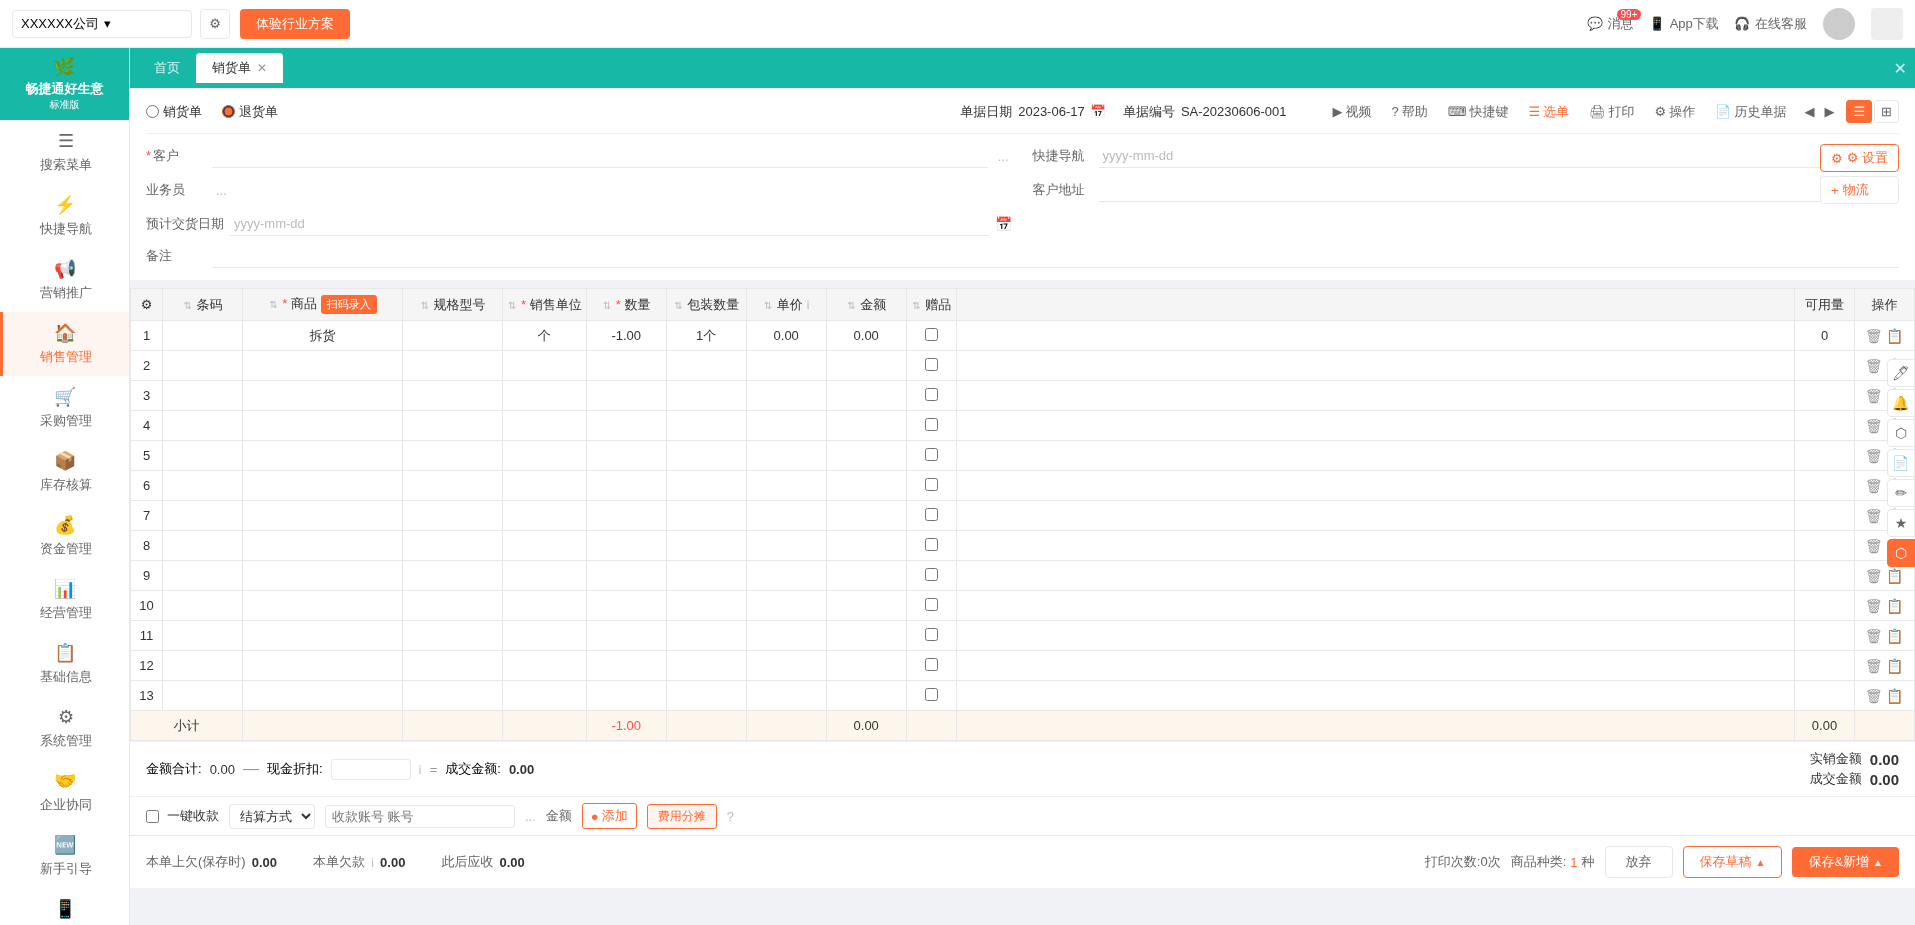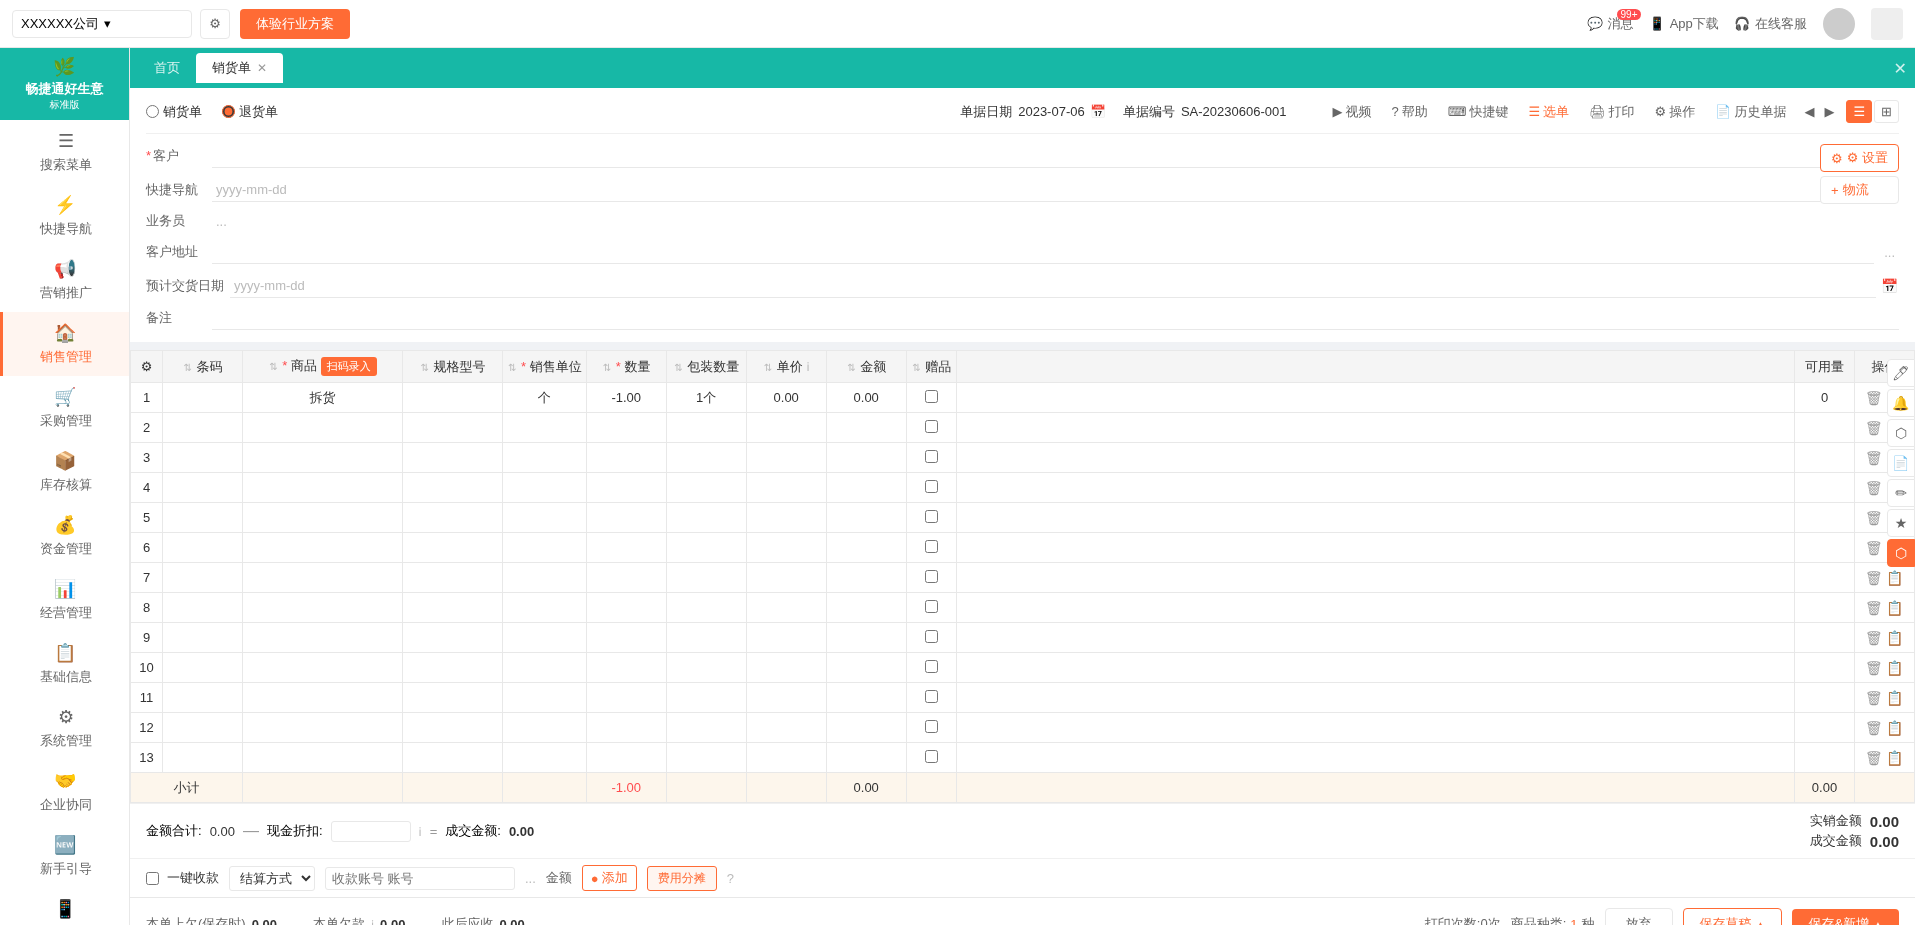--- a/index.html
+++ b/index.html
@@ -490,21 +490,21 @@
             <span>销货单</span>
           </label>
           <label class="radio-label">
             <input type="radio" name="doctype" value="return" checked="" style="">
             <span>退货单</span>
           </label>
 
           <div class="doc-info">
             <div class="doc-info-item">
               <span>单据日期</span>
-              <span style="color:#333;font-weight:500;">2023-07-06</span>
+              <span style="color:#333;font-weight:500;">2023-06-17</span>
               <span style="color:#bbb;cursor:pointer;">📅</span>
             </div>
             <div class="doc-info-item">
               <span>单据编号</span>
               <span style="color:#333;font-weight:500;">SA-20230606-001</span>
             </div>
           </div>
 
           <div class="doc-toolbar">
             <div class="doc-tool-btn">
@@ -539,21 +539,21 @@
               <span style="cursor:pointer;color:#666;padding:2px 4px;">◀</span>
               <span style="cursor:pointer;color:#666;padding:2px 4px;">▶</span>
             </div>
             <div class="view-toggle">
               <div class="view-btn active">☰</div>
               <div class="view-btn">⊞</div>
             </div>
           </div>
         </div>
 
-        <div style="display:grid;grid-template-columns:1fr;gap:10px 20px;margin-bottom:8px;">
+        <div style="display:grid;grid-template-columns:1fr 1fr;gap:10px 20px;margin-bottom:8px;">
 
           <div class="form-field">
             <span class="field-label required">客户</span>
             <input class="field-input" placeholder="" style="flex: 1 1 0%;">
             <span class="field-dots">...</span>
           </div>
           <div class="form-field">
             <span class="field-label">快捷导航</span>
             <input class="field-input" placeholder="yyyy-mm-dd" style="flex: 1 1 0%;">
             <span class="field-cal">📅</span>

